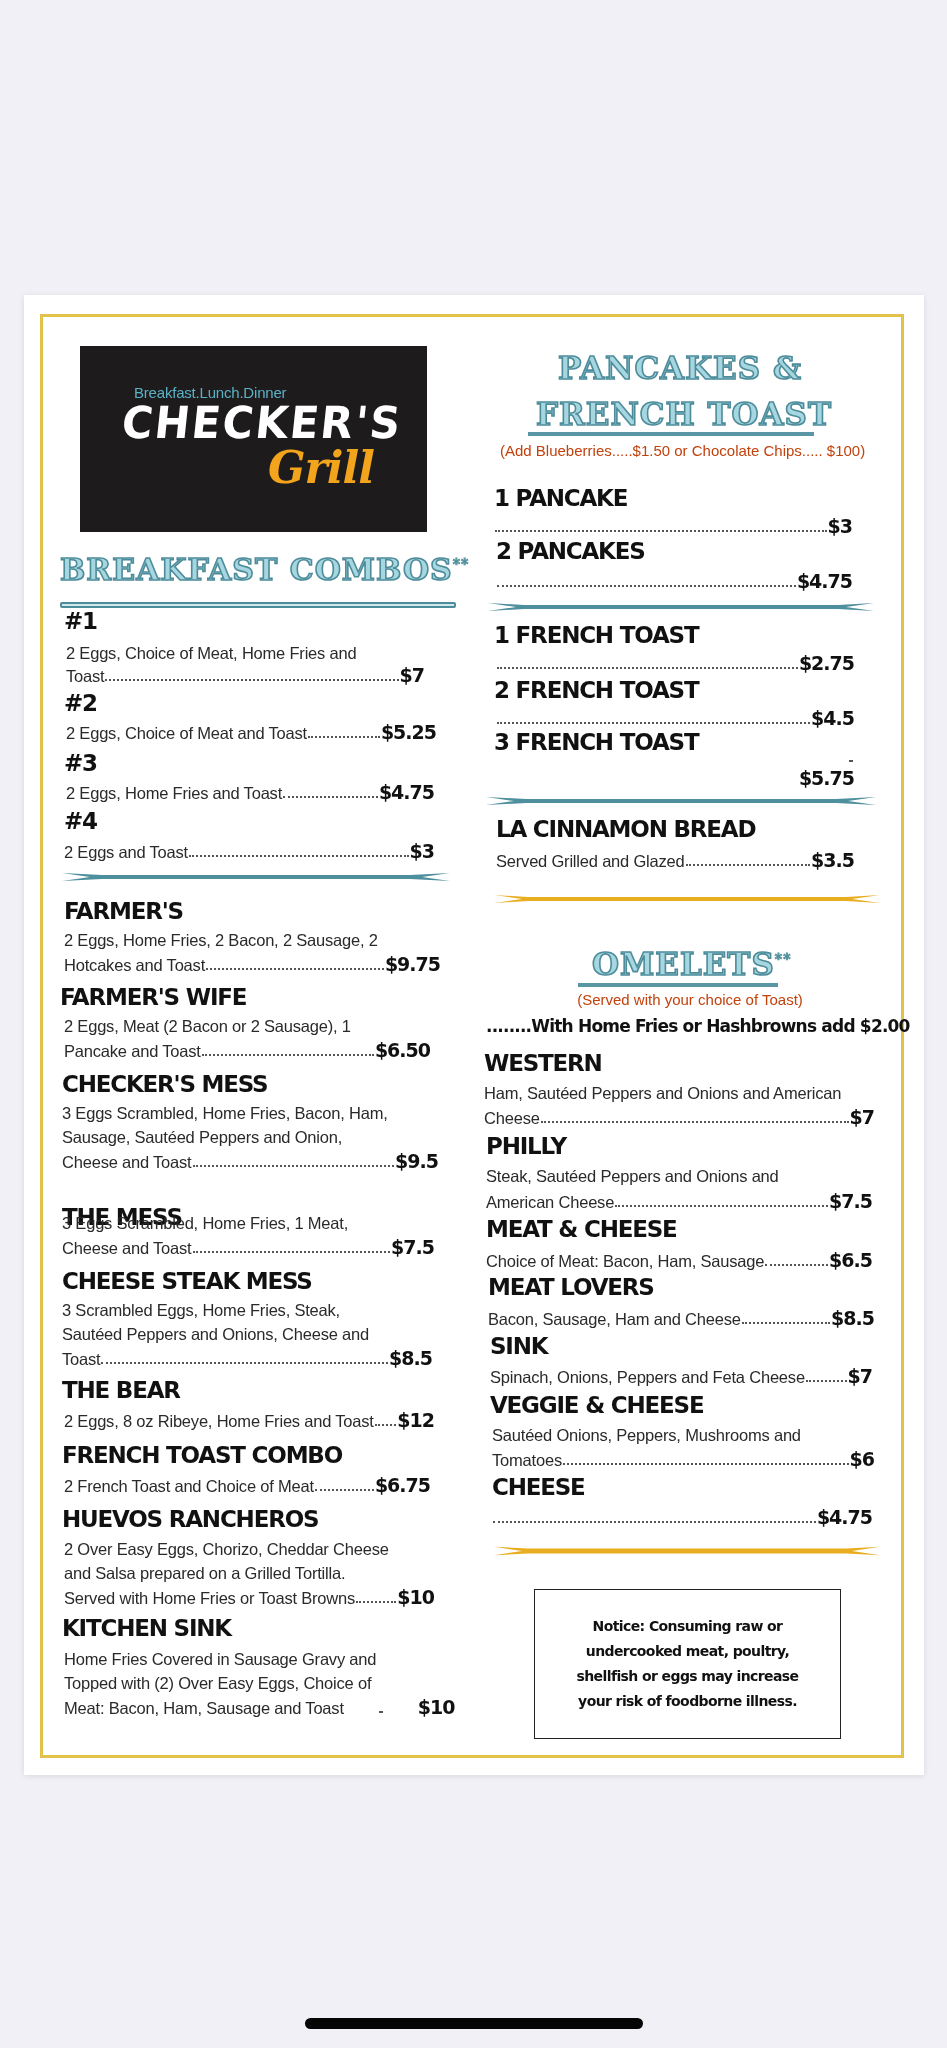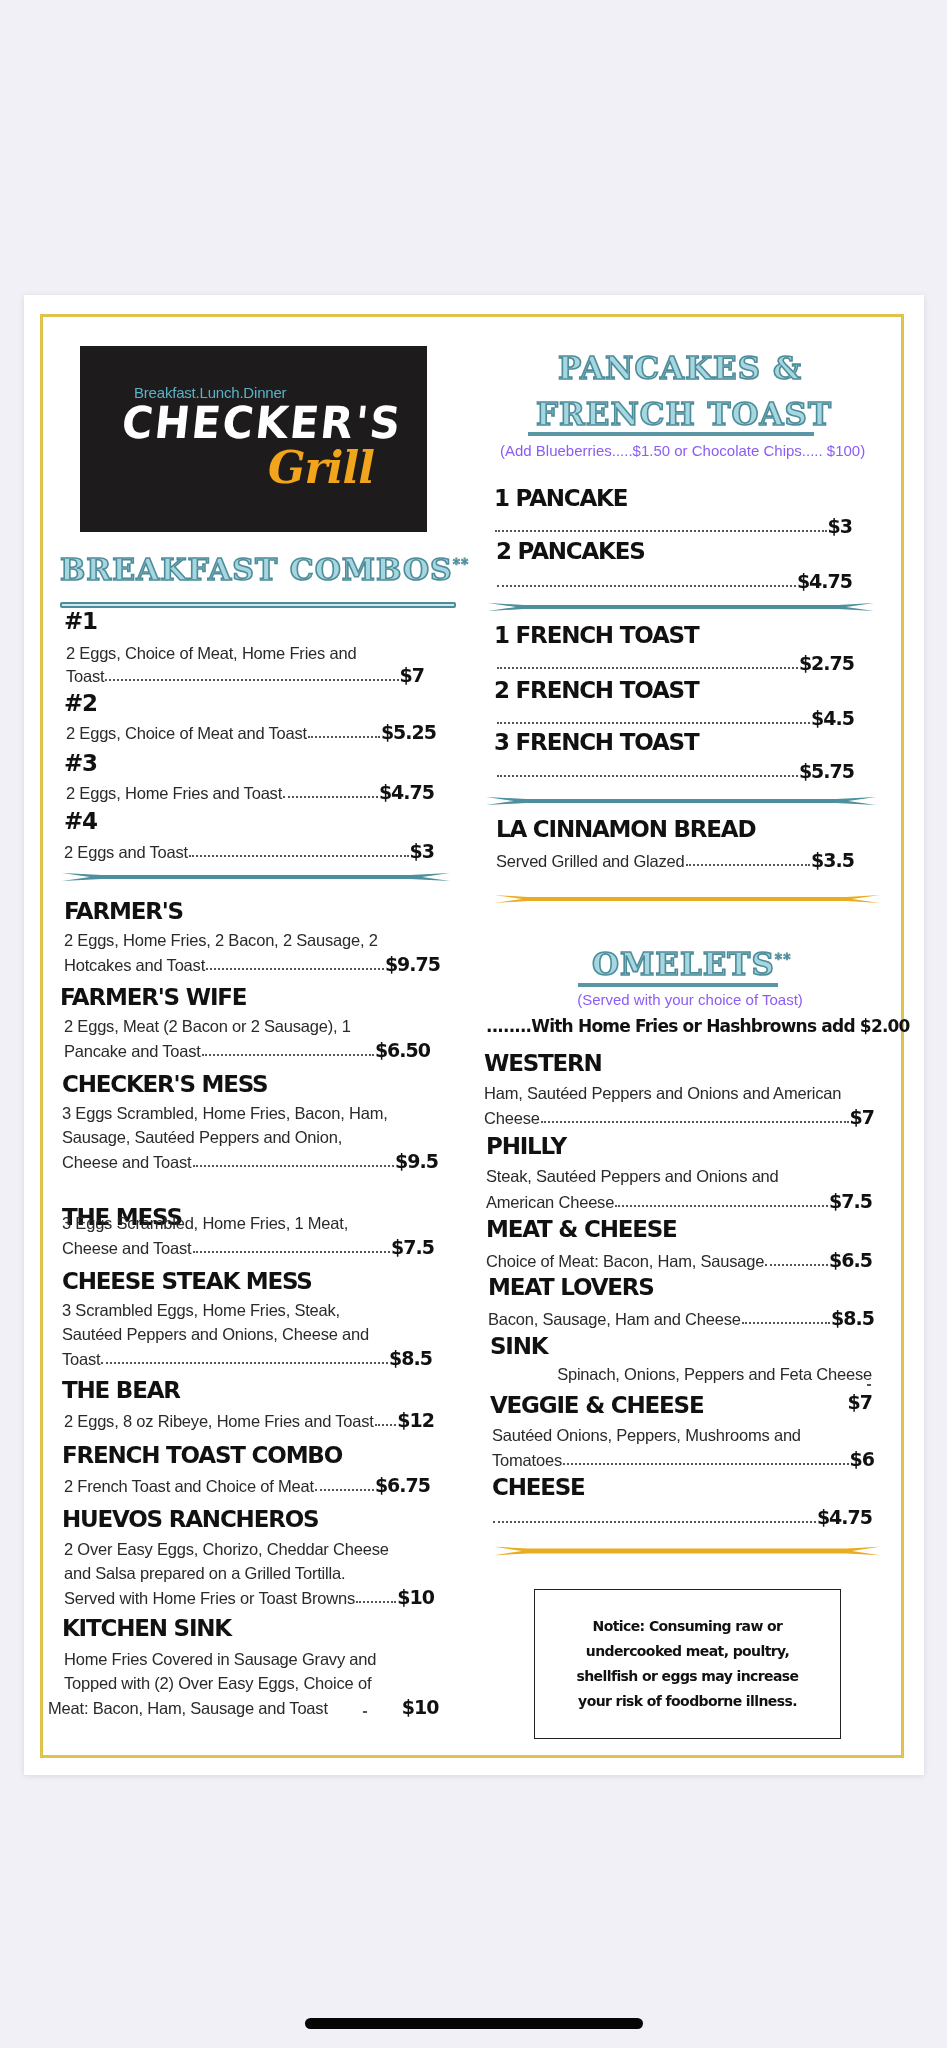--- a/index.html
+++ b/index.html
@@ -38,21 +38,21 @@
   .ribbon svg { width: 100%; height: 100%; display: block; }
 
   
   .name { position: absolute; font-family: "DejaVu Sans", sans-serif; font-weight: bold; font-size: 23px; letter-spacing: -1.2px; white-space: nowrap; color: #111; }
   .desc { position: absolute; font-family: "Liberation Sans Narrow", "Liberation Sans", sans-serif; font-size: 16.5px; line-height: 23.5px; color: #2a2a2a; letter-spacing: -0.2px; transform-origin: left top; }
   .pline { position: absolute; display: flex; align-items: flex-end; font-family: "Liberation Sans", sans-serif; font-size: 16.5px; color: #2a2a2a; }
   .pline .lead { white-space: nowrap; letter-spacing: -0.2px; }
   .pline .dots { flex: 1; border-bottom: 2px dotted #555; margin: 0 1px 5px 1px; min-width: 4px; }
   .pline .price { font-family: "DejaVu Sans", sans-serif; font-weight: bold; font-size: 19px; letter-spacing: -1px; color: #111; white-space: nowrap; }
 
-  .note { position: absolute; text-align: center; font-size: 15px; color: #8b5cf6; white-space: nowrap; }
+  .note { position: absolute; text-align: center; font-size: 15px; color: #c2410c; white-space: nowrap; }
   .note-strong { position: absolute; font-family: "DejaVu Sans", sans-serif; font-weight: bold; font-size: 17px; letter-spacing: -0.8px; color: #111; white-space: nowrap; }
 
   .notice {
     position: absolute; left: 534px; top: 1589px; width: 307px; height: 150px;
     border: 1.5px solid #222; display: flex; align-items: center; justify-content: center; text-align: center;
   }
   .notice p { font-family: "DejaVu Sans", sans-serif; font-weight: bold; font-size: 14px; line-height: 25px; letter-spacing: -0.6px; color: #111; width: 230px; }
 
   .home-indicator { position: absolute; left: 305px; top: 2018px; width: 338px; height: 11px; background: #050505; border-radius: 6px; }
 </style>
@@ -169,21 +169,21 @@
 <div class="desc" style="left:64px; top:1562px;">and Salsa prepared on a Grilled Tortilla.</div>
 <div class="pline" style="left:64px; top:1586px; width:370px;">
   <span class="lead">Served with Home Fries or Toast Browns</span>
     <span class="dots"></span>
     <span class="price">$10</span>
 </div>
 
 <div class="name" style="left:62px; top:1615px;">KITCHEN SINK</div>
 <div class="desc" style="left:64px; top:1648px;">Home Fries Covered in Sausage Gravy and</div>
 <div class="desc" style="left:64px; top:1672px;">Topped with (2) Over Easy Eggs, Choice of</div>
-<div class="pline" style="left:48px; top:1696px; width:364px;gap:34px;">
+<div class="pline" style="left:64px; top:1696px; width:364px;gap:34px;">
   <span class="lead">Meat: Bacon, Ham, Sausage and Toast</span>
     <span class="dots"></span>
     <span class="price">$10</span>
 </div>
 
 <div class="sec-title" style="left:558px; top:350px; font-size:31px;">PANCAKES &amp;</div>
 <div class="sec-title" style="left:536px; top:396px; font-size:31px;">FRENCH TOAST</div>
 <div class="underline" style="left:528px; top:432px; width:286px;"></div>
 <div class="note" style="left:500px; top:442px; width:356px;">(Add Blueberries.....$1.50 or Chocolate Chips..... $100)</div>
 
@@ -208,21 +208,21 @@
 <div class="pline" style="left:496px; top:652px; width:358px;">
   <span class="dots"></span>
     <span class="price">$2.75</span>
 </div>
 <div class="name" style="left:494px; top:677px;">2 FRENCH TOAST</div>
 <div class="pline" style="left:496px; top:707px; width:358px;">
   <span class="dots"></span>
     <span class="price">$4.5</span>
 </div>
 <div class="name" style="left:494px; top:729px;">3 FRENCH TOAST</div>
-<div class="pline" style="left:496px; top:760px; width:358px;">
+<div class="pline" style="left:496px; top:760px; width:358px;flex-direction:column;">
   <span class="dots"></span>
     <span class="price">$5.75</span>
 </div>
 
 <div class="ribbon" style="left:486px; top:796px; width:390px;">
   <svg viewBox="0 0 390 10" preserveAspectRatio="none">
       <polygon points="0,1 40,3 350,3 390,1 362,5 390,9 350,7 40,7 0,9 28,5" fill="#4e8f9d"></polygon>
     </svg>
 </div>
 
@@ -270,21 +270,21 @@
 </div>
 
 <div class="name" style="left:488px; top:1274px;">MEAT LOVERS</div>
 <div class="pline" style="left:488px; top:1307px; width:386px;">
   <span class="lead">Bacon, Sausage, Ham and Cheese</span>
     <span class="dots"></span>
     <span class="price">$8.5</span>
 </div>
 
 <div class="name" style="left:490px; top:1333px;">SINK</div>
-<div class="pline" style="left:490px; top:1365px; width:382px;flex-direction:column;">
+<div class="pline" style="left:490px; top:1365px; width:382px;">
   <span class="lead">Spinach, Onions, Peppers and Feta Cheese</span>
     <span class="dots"></span>
     <span class="price">$7</span>
 </div>
 
 <div class="name" style="left:490px; top:1392px;">VEGGIE &amp; CHEESE</div>
 <div class="desc" style="left:492px; top:1424px;">Sautéed Onions, Peppers, Mushrooms and</div>
 <div class="pline" style="left:492px; top:1448px; width:382px;">
   <span class="lead">Tomatoes</span>
     <span class="dots"></span>

